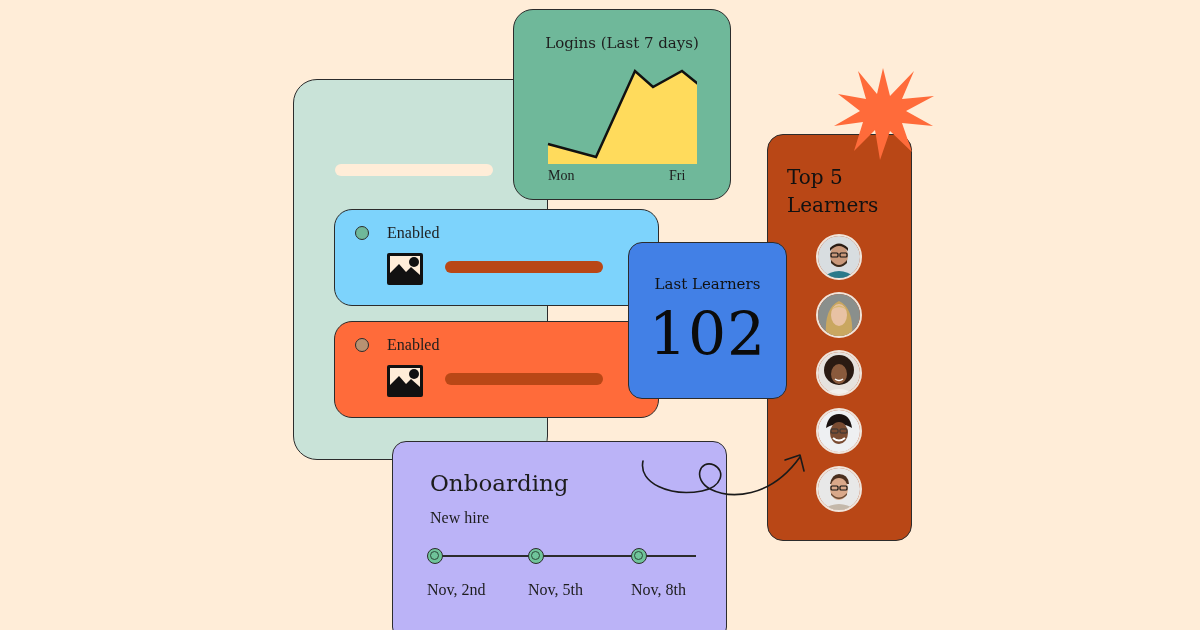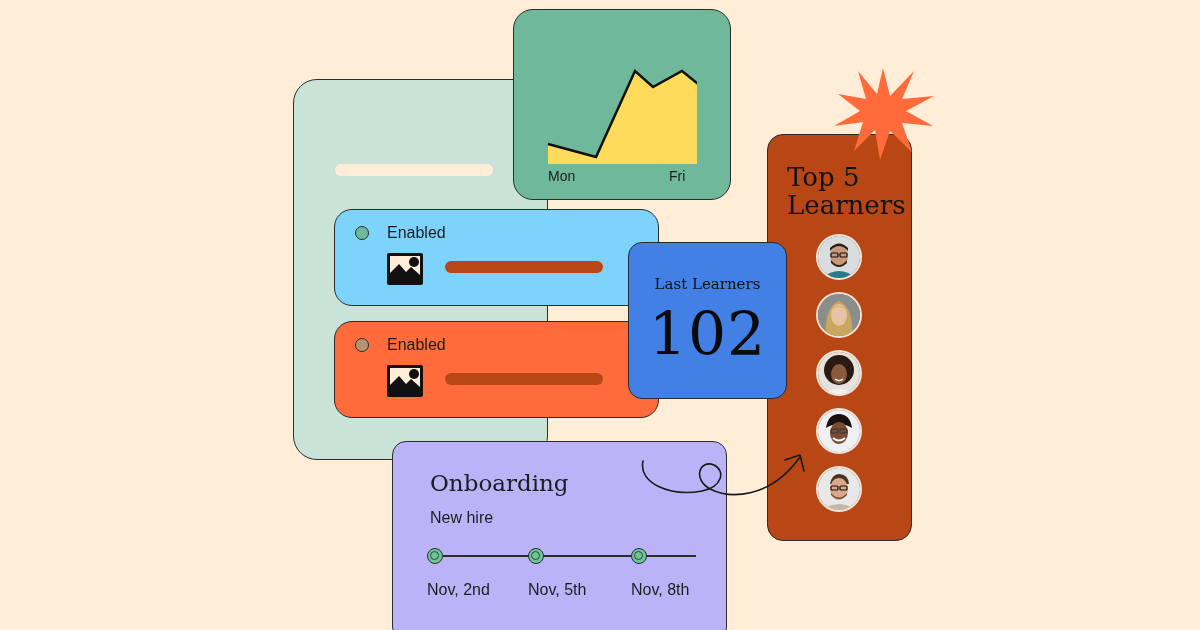--- a/index.html
+++ b/index.html
@@ -4,21 +4,21 @@
 <style>
   html, body { margin:0; padding:0; }
   body {
     width:1200px; height:630px; overflow:hidden; position:relative;
     background:#FFEDD8;
     font-family:"Liberation Sans", sans-serif;
     color:#1a1a1a;
   }
   .card { position:absolute; border:1.5px solid #2c2c2c; box-sizing:border-box; }
   .serif { font-family:"DejaVu Serif", "Liberation Serif", serif; }
-  .sans { font-family:Liberation Sans, sans-serif; }
+  .sans { font-family:Liberation Serif, serif; }
 
   
   #workflows { left:293px; top:79px; width:255px; height:381px; background:#C9E3D8; border-radius:24px; }
   #workflows .title { position:absolute; left:40px; top:42px; font-size:23px; color:#1d1d1d; }
   #workflows .bar { position:absolute; left:41px; top:84px; width:158px; height:12px; border-radius:6px; background:#FFEDD8; }
 
   
   #logins { left:513px; top:9px; width:218px; height:191px; background:#6FB89A; border-radius:20px; z-index:3; }
   #logins .title { position:absolute; left:0; right:0; top:24px; text-align:center; font-size:15px; color:#1d1d1d; }
   #logins svg { position:absolute; left:33px; top:58px; }
@@ -35,21 +35,21 @@
   .status .img-icon { position:absolute; left:52px; top:43px; }
   .status .pbar { position:absolute; left:110px; top:51px; width:158px; height:12px; border-radius:6px; background:#B94716; }
 
   
   #total { left:628px; top:242px; width:159px; height:157px; background:#4280E6; border-radius:14px; z-index:4; text-align:center; }
   #total .lbl { position:absolute; left:0; right:0; top:32px; font-size:15px; color:#111; }
   #total .num { position:absolute; left:0; right:0; top:56px; font-size:60px; color:#0b0b0b; letter-spacing:1px; }
 
   
   #top5 { left:767px; top:134px; width:145px; height:407px; background:#B94716; border-radius:16px; z-index:2; }
-  #top5 .title { position:absolute; left:19px; top:28px; font-size:26px; line-height:28px; color:#111; }
+  #top5 .title { position:absolute; left:19px; top:28px; font-size:20px; line-height:28px; color:#111; }
   .avatar { position:absolute; left:48px; width:46px; height:46px; border-radius:50%; overflow:hidden; border:2px solid #f0e4da; box-sizing:border-box; }
   #starburst { position:absolute; left:830px; top:66px; z-index:5; }
 
   
   #onboarding { left:392px; top:441px; width:335px; height:200px; background:#BBB3F7; border-radius:14px; z-index:3; }
   #onboarding .title { position:absolute; left:37px; top:28px; font-size:23px; color:#1d1d1d; }
   #onboarding .sub { position:absolute; left:37px; top:67px; font-size:16px; color:#1d1d1d; }
   #onboarding .line { position:absolute; left:42px; top:113px; width:261px; height:2px; background:#2c2c2c; }
   .tnode { position:absolute; top:106px; width:16px; height:16px; border-radius:50%; background:#6FC49A; border:1.5px solid #2c2c2c; box-sizing:border-box; }
   .tnode::after { content:""; position:absolute; left:2px; top:2px; width:9px; height:9px; border-radius:50%; border:1px solid #2c4a3a; box-sizing:border-box; }
@@ -58,20 +58,21 @@
   #arrow { position:absolute; left:630px; top:445px; z-index:6; pointer-events:none; }
 </style>
 </head>
 <body>
 
 <div class="card" id="workflows">
   <div class="bar"></div>
 </div>
 
 <div class="card" id="logins">
+  <div class="title serif">Logins (Last 7 days)</div>
   <svg width="150" height="106" viewBox="0 0 150 106">
     <polygon points="1,76 49,89 88,3 106,19 135,3 151,16 151,96 1,96" fill="#FFDB5C"></polygon>
     <polyline points="1,76 49,89 88,3 106,19 135,3 151,16" fill="none" stroke="#111" stroke-width="2.5" stroke-linejoin="miter"></polyline>
   </svg>
   <div class="xl sans" style="left:34px;">Mon</div>
   <div class="xl sans" style="left:155px;">Fri</div>
 </div>
 
 <div class="card status" id="enabled">
   <div class="dot"></div>

